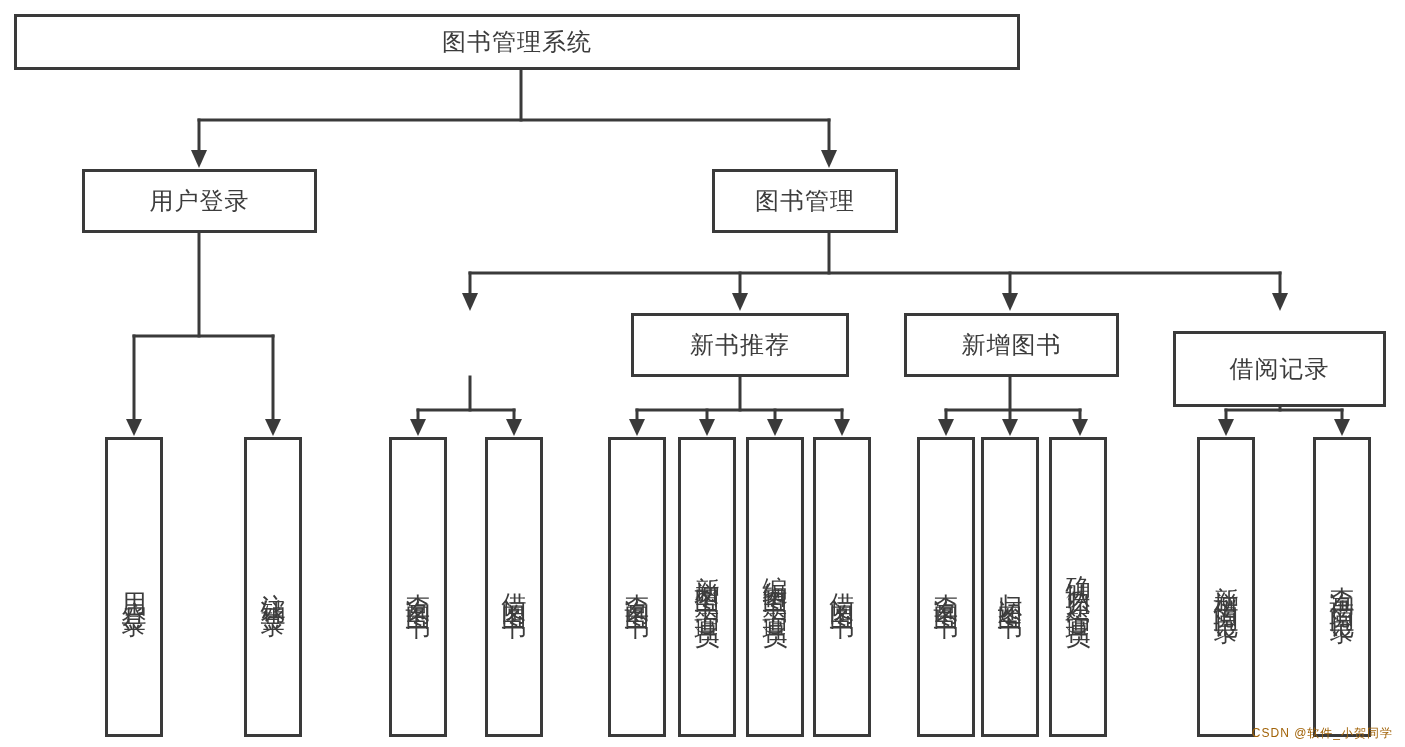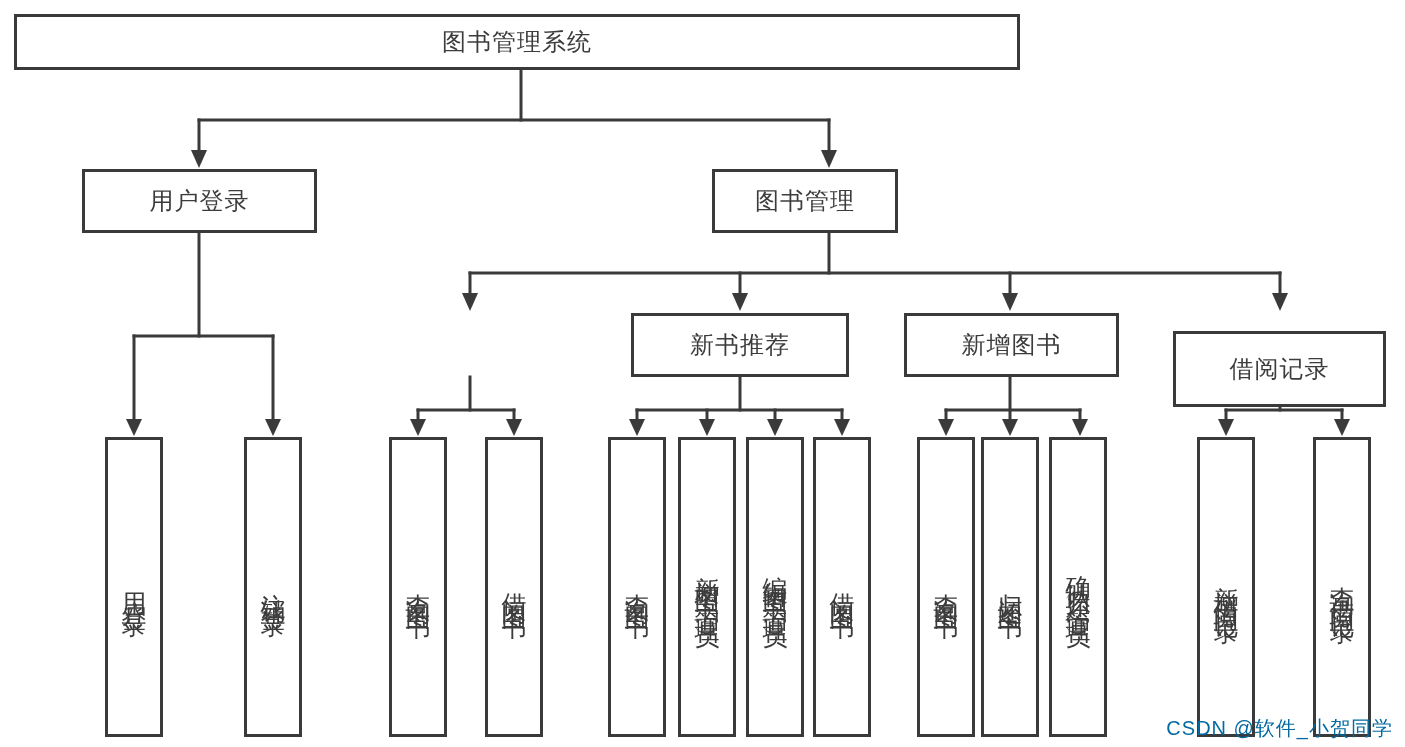--- a/index.html
+++ b/index.html
@@ -49,22 +49,22 @@
     font-size: 25px;
     line-height: 1;
     color: #3c3c3c;
     letter-spacing: 7px;
     white-space: nowrap;
   }
   .watermark {
     position: absolute;
     right: 12px;
     bottom: 5px;
-    font-size: 20px;
-    color: #0369a1;
+    font-size: 12px;
+    color: #a16207;
     letter-spacing: 1px;
     z-index: 3;
     white-space: nowrap;
   }
 </style>
 </head>
 <body>
 
 <div id="canvas">
 

